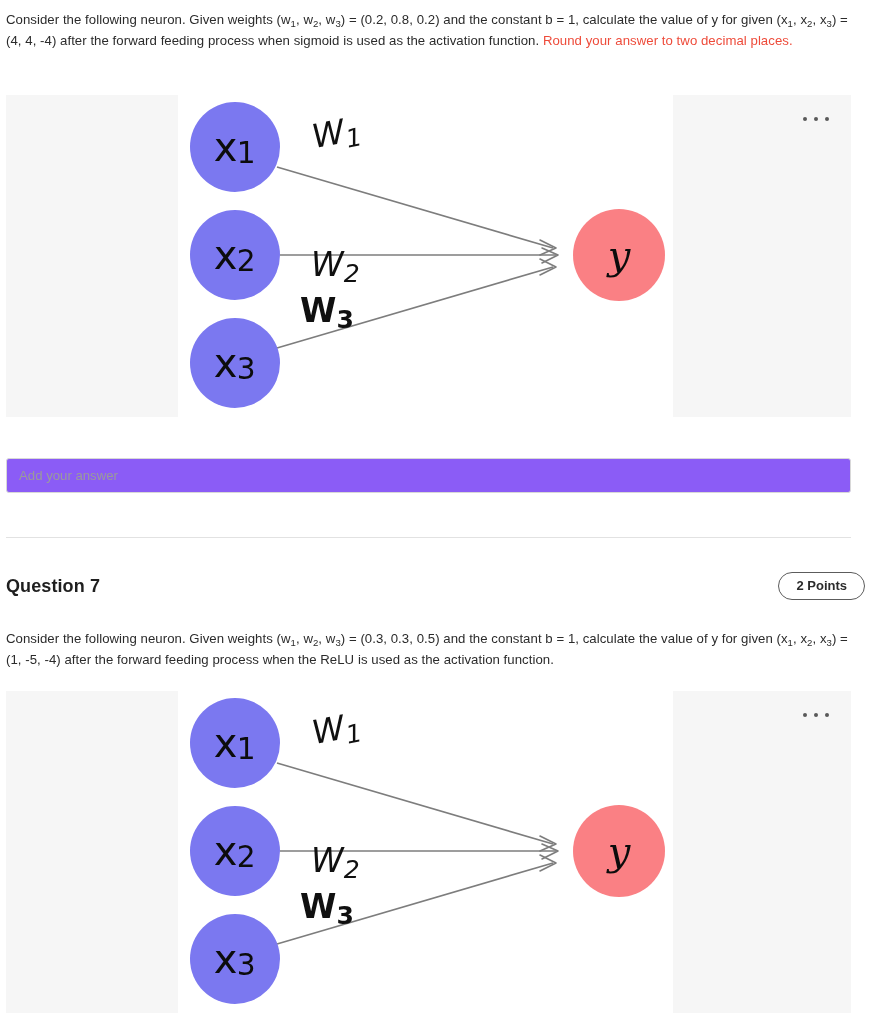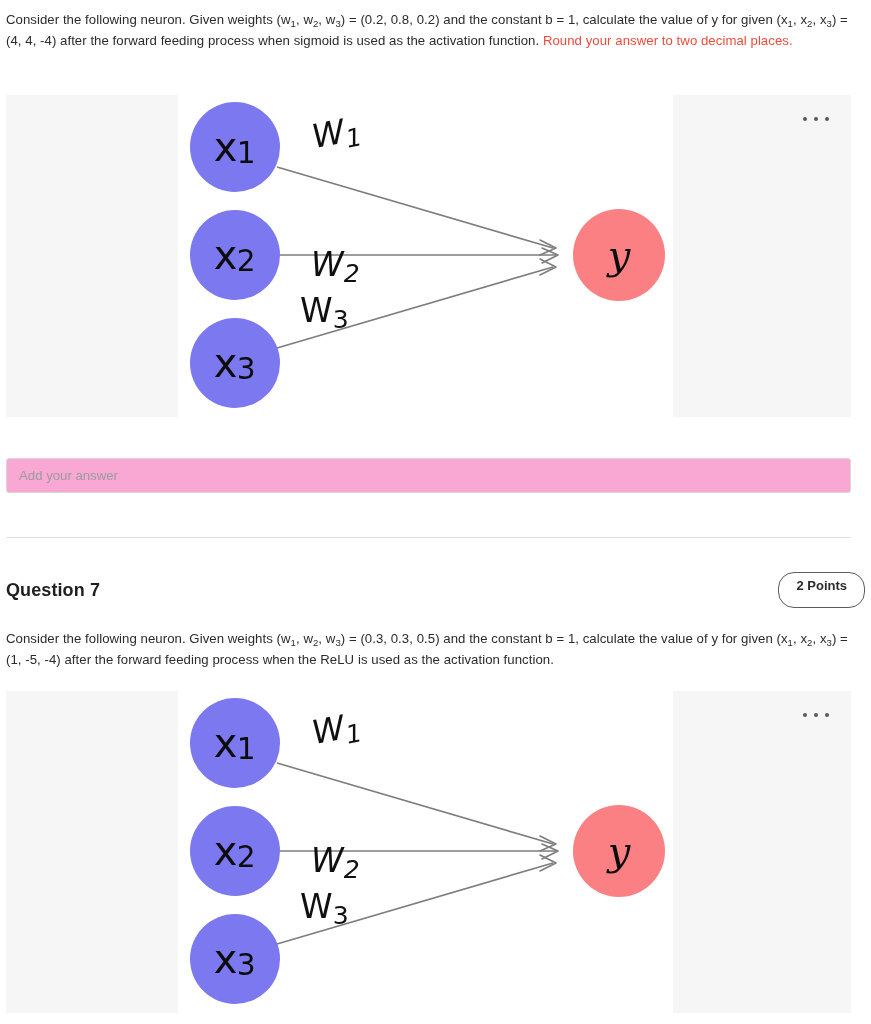--- a/index.html
+++ b/index.html
@@ -132,40 +132,40 @@
     user-select: none;
   }
   .wlabel sub {
     font-size: 0.76em;
     vertical-align: baseline;
     position: relative;
     top: 0.22em;
   }
   .w1 { font-style: italic; transform: rotate(-11deg); transform-origin: left bottom; }
   .w2 { font-style: italic; margin-top: 36px; }
-  .w3 { font-style: normal; }
+  .w3 { font-style: normal; font-weight: bold; }
 
   .edges {
     position: absolute;
     left: 0;
     top: 0;
     width: 871px;
     height: 322px;
     pointer-events: none;
   }
 
   
   .answer-box {
     position: absolute;
     left: 6px;
     width: 845px;
     height: 35px;
     border: 1px solid #d8d8d8;
     border-radius: 3px;
-    background: #f9a8d4;
+    background: #8b5cf6;
     padding: 0 12px;
     font-family: "Liberation Sans", sans-serif;
     font-size: 13.2px;
     color: #2b2b2b;
   }
   .answer-box::placeholder { color: #9b9b9b; }
 
   
   .divider {
     position: absolute;
@@ -187,21 +187,21 @@
   }
   .q-title {
     font-size: 18px;
     font-weight: bold;
     color: #1f1f1f;
     letter-spacing: 0.1px;
   }
   .points-badge {
     border: 1px solid #5c5c5c;
     border-radius: 16px;
-    padding: 5px 17px 14px 17px;
+    padding: 5px 17px 6px 17px;
     font-size: 13px;
     font-weight: bold;
     color: #2b2b2b;
     background: #ffffff;
     white-space: nowrap;
     cursor: pointer;
   }
 </style>
 </head>
 <body>

